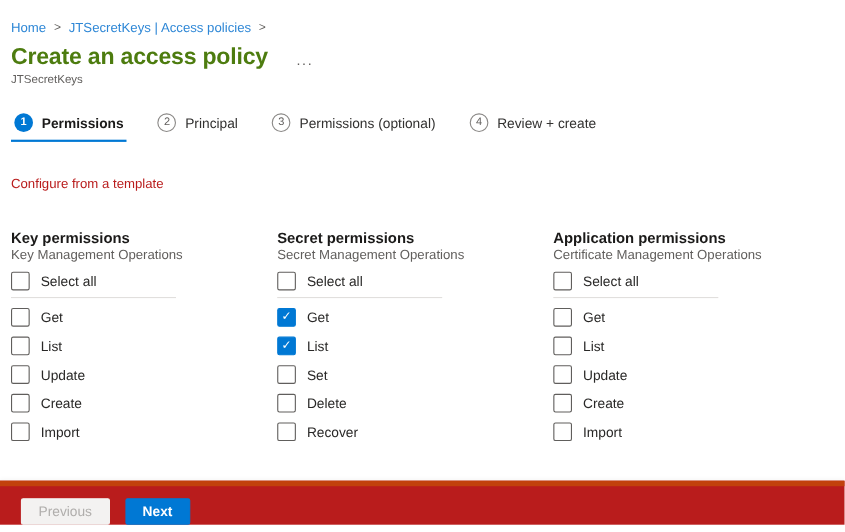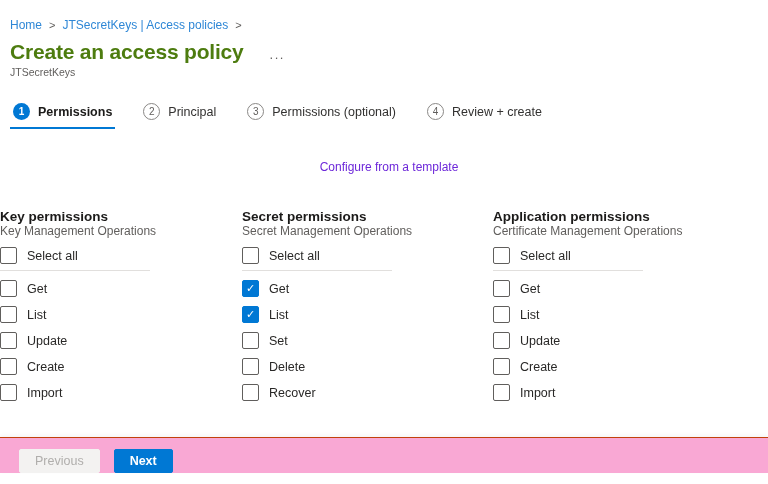--- a/index.html
+++ b/index.html
@@ -88,39 +88,40 @@
     align-items: center;
     justify-content: center;
     font-size: 10px;
     flex-shrink: 0;
   }
   .step.active .step-circle { background: #0078d4; color: #ffffff; font-weight: 700; }
   .step:not(.active) .step-circle { border: 1px solid #8a8886; color: #605e5c; font-weight: 400; }
 
   
   .template-section { padding-left: 10px; margin-top: 31px; }
-  .template-label { font-size: 12px; color: #6d28d9; text-align: center; }
+  .template-label { font-size: 12px; color: #b91c1c; }
   .dropdown {
     margin-top: 7px;
     width: 267px;
     height: 23px;
     border: 1.5px solid #0f6cbd;
     border-radius: 2px;
     background: #ffffff;
     display: flex;
     align-items: center;
     justify-content: space-between;
     padding: 0 9px;
     cursor: pointer;
   }
   .dropdown-text { font-size: 12px; color: #605e5c; }
 
   
   .perm-grid {
     display: flex;
+    padding-left: 10px;
     margin-top: 35px;
   }
   .perm-col { width: 242px; }
   .perm-col:nth-child(2) { width: 251px; }
   .perm-col:nth-child(3) { flex: 1; }
   .perm-title { font-size: 13.5px; font-weight: 700; color: #1b1a19; }
   .perm-subtitle { font-size: 12px; color: #605e5c; }
   .perm-row {
     display: flex;
     align-items: center;
@@ -157,26 +158,26 @@
     font-weight: 700;
     line-height: 1;
   }
 
   
   .footer {
     position: absolute;
     left: 0;
     right: 0;
     top: 437px;
-    border-top: 1px solid #c2410c;
+    border-top: 5px solid #c2410c;
     box-shadow: 0 -2px 4px rgba(0,0,0,0.04);
     padding: 11px 0 0 19px;
     display: flex;
     gap: 14px;
-    background: #f9a8d4;
+    background: #b91c1c;
   }
   .btn {
     font-family: inherit;
     font-size: 12.5px;
     height: 24px;
     padding: 0 15px;
     border-radius: 2px;
     border: 1px solid transparent;
   }
   .btn-previous {

